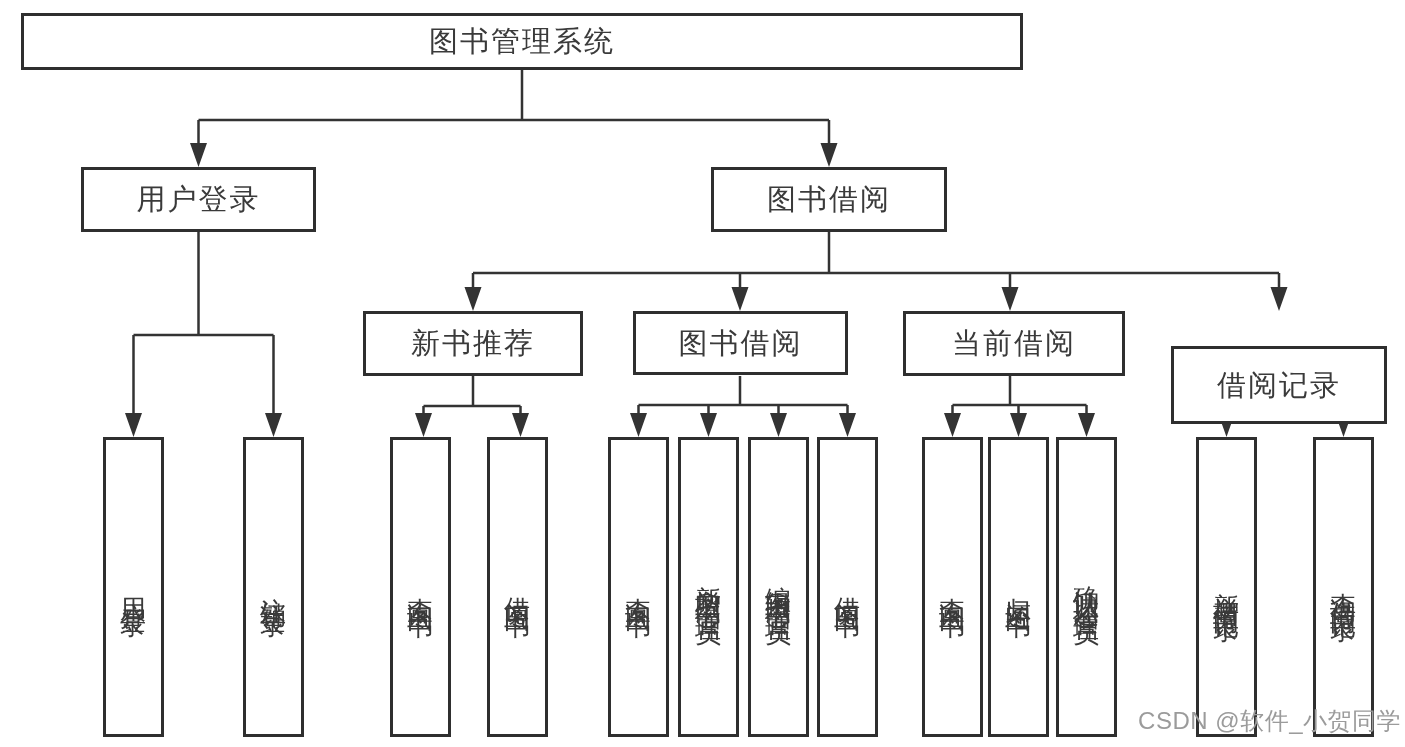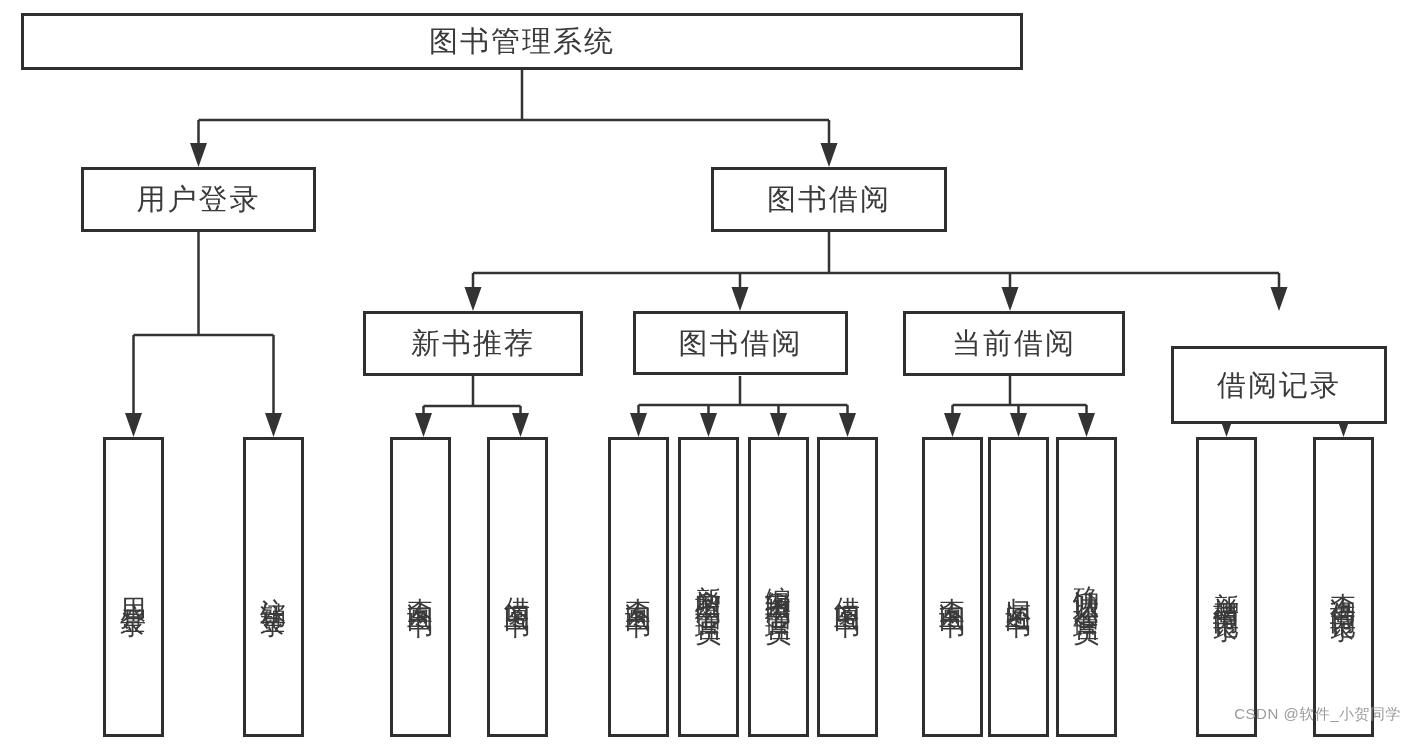--- a/index.html
+++ b/index.html
@@ -57,22 +57,22 @@
   #n-bb-edit         { left: 748px; }
   #n-bb-borrow       { left: 817px; }
   #n-cb-query        { left: 922px; }
   #n-cb-return       { left: 988px; }
   #n-cb-confirm      { left: 1056px; }
   #n-br-add          { left: 1196px; }
   #n-br-query        { left: 1313px; }
   .watermark {
     position: absolute;
     right: 4px;
-    bottom: 23px;
-    font-size: 15px;
+    bottom: 10px;
+    font-size: 24px;
     color: #9b9b9b;
     letter-spacing: 0.5px;
     white-space: nowrap;
   }
 </style>
 </head>
 <body>
 
 <div class="stage">
 

